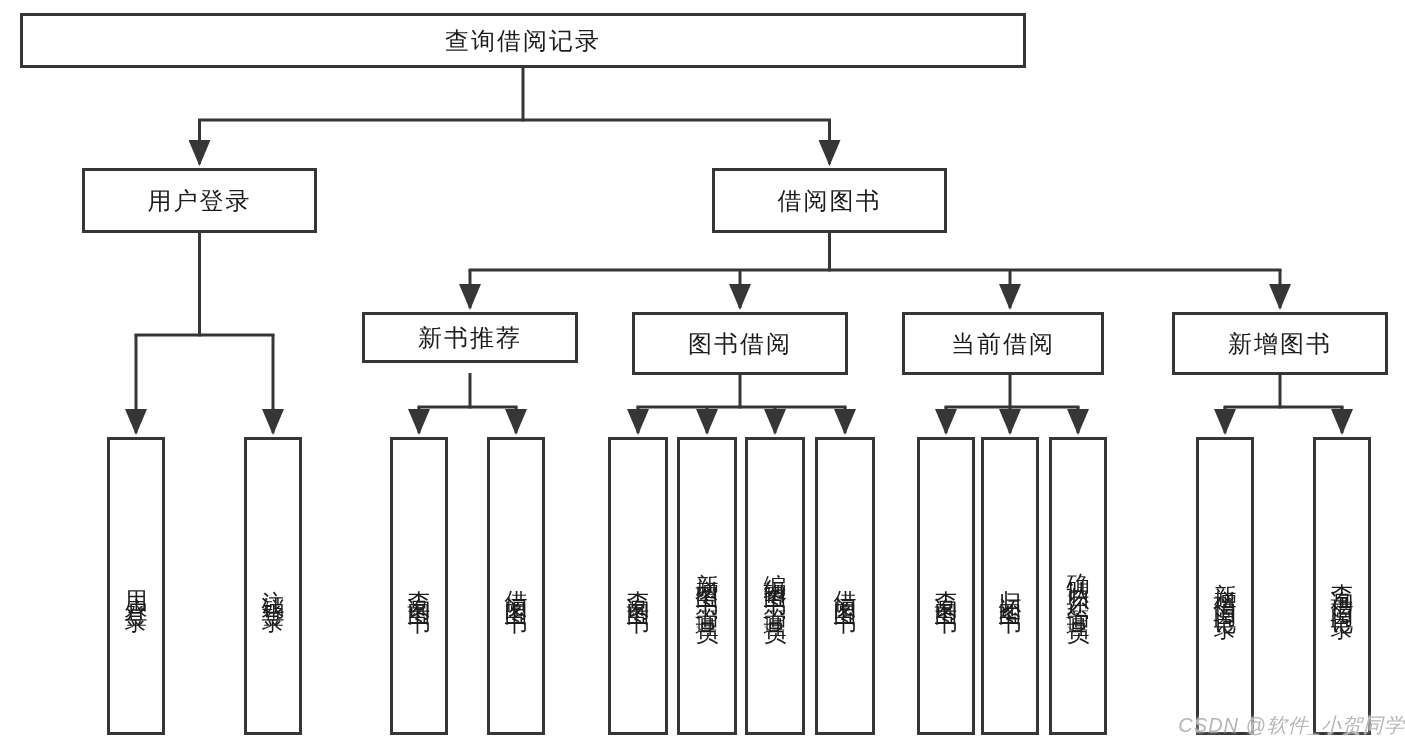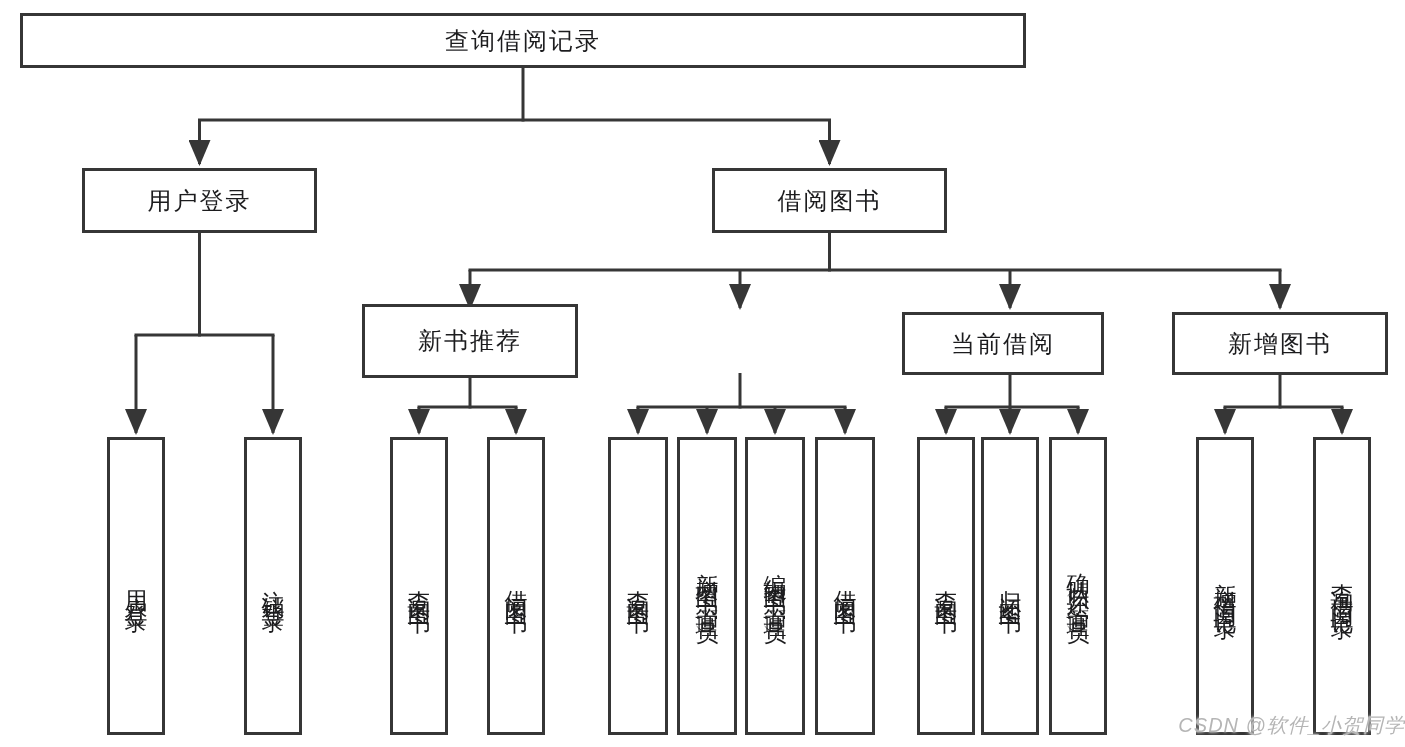--- a/index.html
+++ b/index.html
@@ -87,21 +87,22 @@
     <line x1="1223.5" y1="407" x2="1343.5" y2="407"></line>
     <line x1="1225" y1="407" x2="1225" y2="433" marker-end="url(#ah)"></line>
     <line x1="1342" y1="407" x2="1342" y2="433" marker-end="url(#ah)"></line>
   </svg>
 
   <div class="node" style="left:20px;top:13px;width:1006px;height:55px;">查询借阅记录</div>
 
   <div class="node" style="left:82px;top:168px;width:235px;height:65px;">用户登录</div>
   <div class="node" style="left:712px;top:168px;width:235px;height:65px;">借阅图书</div>
 
-  <div class="node" style="left:362px;top:304px;width:216px;height:74px;">新书推荐</div>
+  <div class="node" style="left:362px;top:312px;width:216px;height:51px;">新书推荐</div>
+  <div class="node" style="left:632px;top:312px;width:216px;height:63px;">图书借阅</div>
   <div class="node" style="left:902px;top:312px;width:202px;height:63px;">当前借阅</div>
   <div class="node" style="left:1172px;top:312px;width:216px;height:63px;">新增图书</div>
 
   <div class="node v" style="left:107px;top:437px;width:58px;height:298px;">用户登录</div>
   <div class="node v" style="left:244px;top:437px;width:58px;height:298px;">注销登录</div>
 
   <div class="node v" style="left:390px;top:437px;width:58px;height:298px;">查询图书</div>
   <div class="node v" style="left:487px;top:437px;width:58px;height:298px;">借阅图书</div>
 
   <div class="node v" style="left:608px;top:437px;width:60px;height:298px;">查询图书</div>

